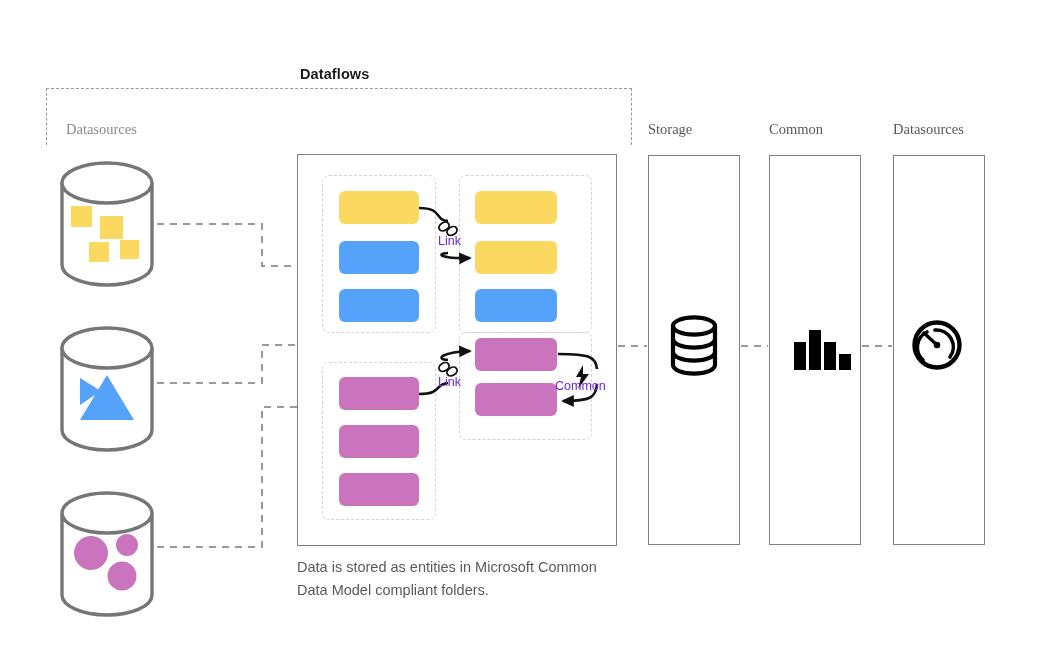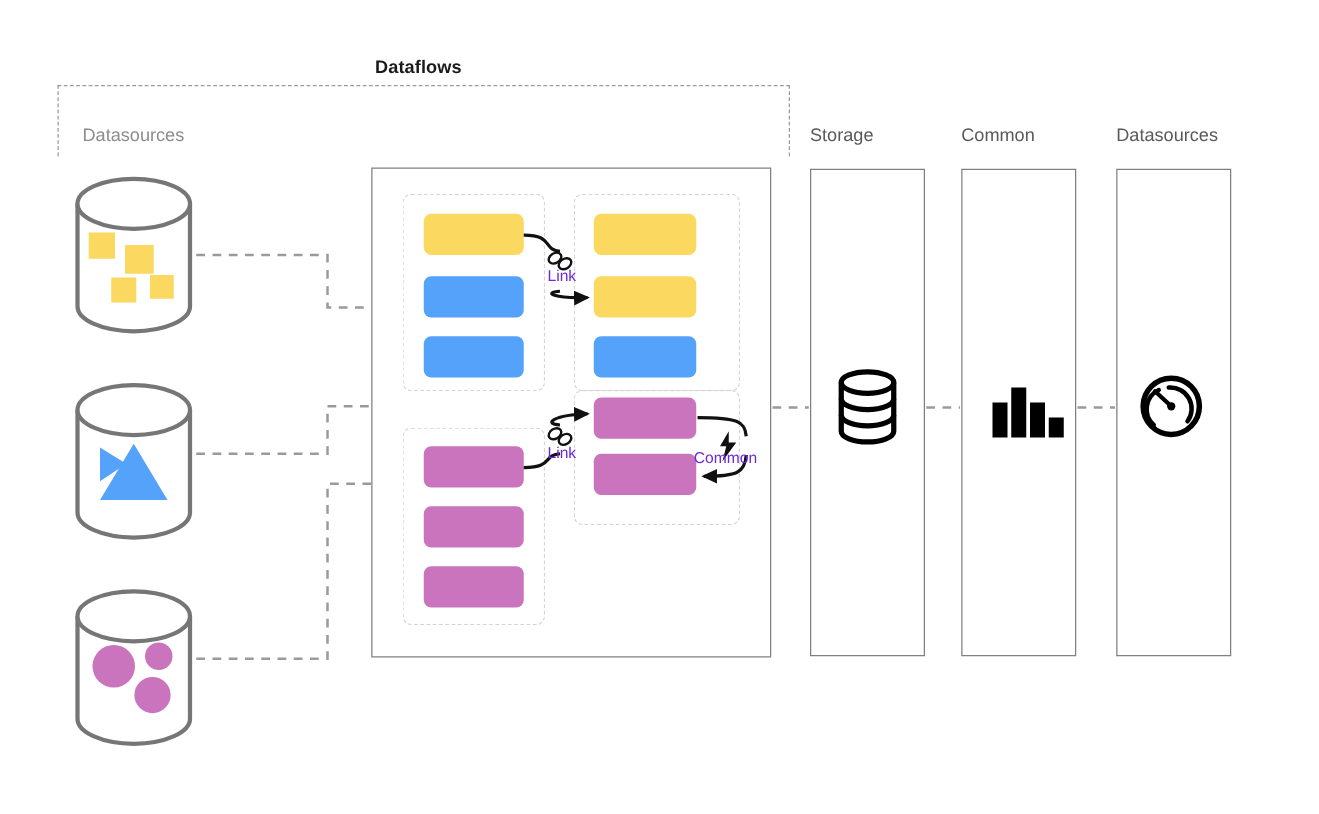--- a/index.html
+++ b/index.html
@@ -3,32 +3,33 @@
 <meta charset="utf-8">
 <style>
   * { box-sizing: border-box; margin: 0; padding: 0; }
   html, body { background: #ffffff; }
   body {
     width: 1055px; height: 651px;
     position: relative;
     font-family: "Liberation Sans", sans-serif;
     overflow: hidden;
   }
-  #stage { position: absolute; inset: 0; }
+  #stage { position: absolute; inset: 0; margin-top: 20px; }
 
   
   .dataflows-title {
     position: absolute; left: 300px; top: 46px;
     font-size: 14.5px; font-weight: bold; color: #1a1a1a;
     letter-spacing: .1px;
   }
   .col-label {
     position: absolute; top: 101px;
     font-size: 14.5px; color: #595959;
     white-space: nowrap;
+    font-family: Liberation Serif, serif;
   }
   .col-label.light { color: #8c8c8c; }
   .caption {
     position: absolute; left: 297px; top: 536px;
     width: 320px;
     font-size: 14.5px; line-height: 23px; color: #5a5a5a;
   }
 
   
   .dataflows-frame {
@@ -216,13 +217,14 @@
       <path d="M935,310 A17,17 0 0,1 950,337" fill="none" stroke="#000" stroke-width="3.6" stroke-linecap="round"></path>
       <path d="M937,325 L924,313" stroke="#000" stroke-width="3.4" stroke-linecap="round"></path>
       <circle cx="937" cy="325" r="3.3" fill="#000"></circle>
     </g>
   </svg>
 
   <div class="flow-label lbl-link1">Link</div>
   <div class="flow-label lbl-link2">Link</div>
   <div class="flow-label lbl-compute">Common</div>
 
+  <div class="caption">Data is stored as entities in Microsoft Common Data Model compliant folders.</div>
 </div>
 
 </body></html>

